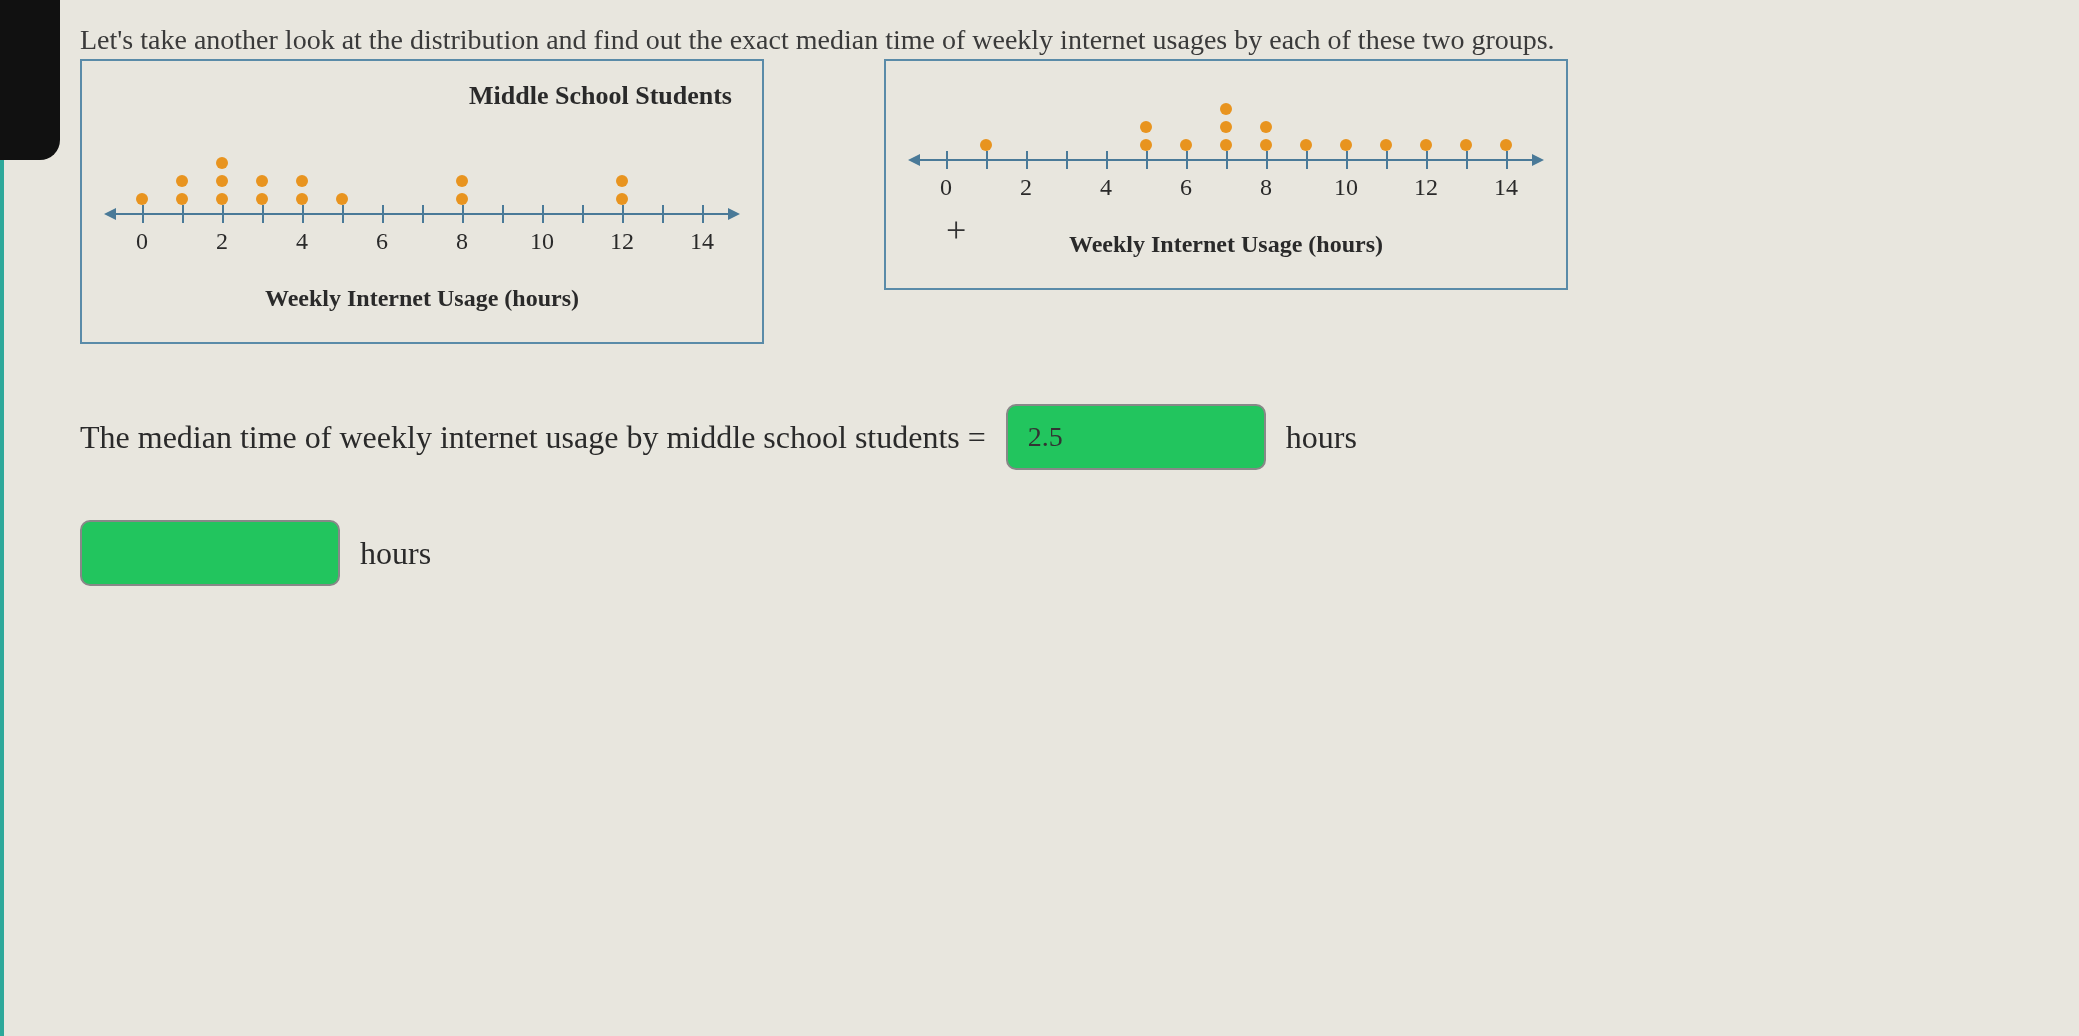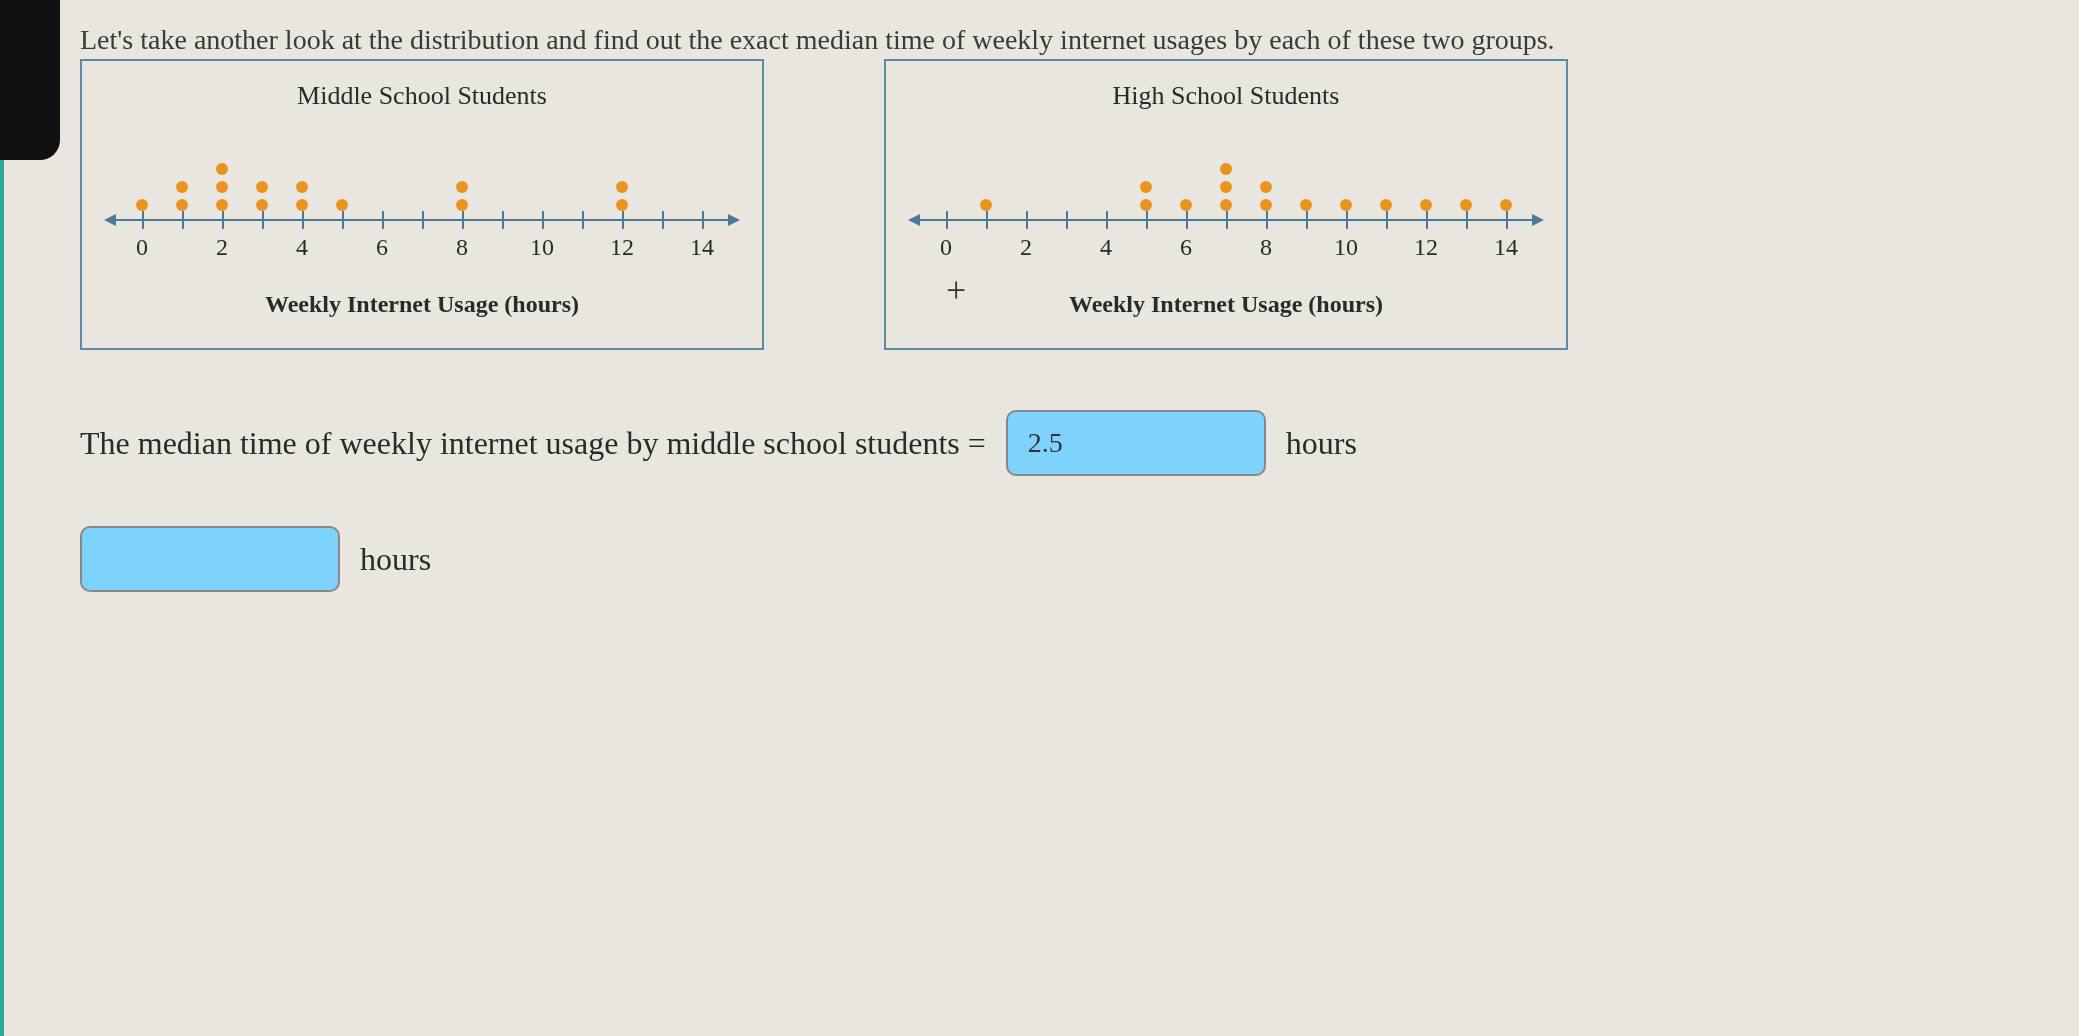--- a/index.html
+++ b/index.html
@@ -26,25 +26,25 @@
       gap: 120px;
       margin-bottom: 60px;
       align-items: flex-start;
     }
     .chart-box {
       border: 2px solid #5a8ba8;
       padding: 20px 30px 30px 30px;
       background: transparent;
     }
     .chart-title {
-      text-align: center;
-      font-weight: normal;
+      text-align: right;
+      font-weight: bold;
       font-size: 26px;
       color: #2a2a2a;
-      margin-bottom: 30px;
+      margin-bottom: 24px;
     }
     .plot-area {
       position: relative;
       width: 620px;
       height: 140px;
     }
     .axis-line {
       position: absolute;
       bottom: 60px;
       left: 0;
@@ -115,21 +115,21 @@
       margin-bottom: 50px;
       font-size: 32px;
       color: #2a2a2a;
     }
     .answer-input {
       border: 2px solid #888;
       border-radius: 10px;
       padding: 15px 20px;
       font-size: 28px;
       width: 260px;
-      background: #7dd3fc;
+      background: #22c55e;
       color: #333;
       font-family: inherit;
     }
     .unit-label {
       font-size: 32px;
       color: #2a2a2a;
     }
     .black-corner {
       position: absolute;
       top: 0;
@@ -200,21 +200,20 @@
         <div class="dot" style="left: 230px; bottom: 70px;"></div>
         <div class="dot" style="left: 350px; bottom: 70px;"></div>
         <div class="dot" style="left: 350px; bottom: 88px;"></div>
         <div class="dot" style="left: 510px; bottom: 70px;"></div>
         <div class="dot" style="left: 510px; bottom: 88px;"></div>
       </div>
     <div class="axis-label">Weekly Internet Usage (hours)</div>
   </div>
 
   <div class="chart-box">
-    <div class="chart-title">High School Students</div>
     <div class="plot-area" id="plot-1">
       <div class="axis-arrow-left"></div>
       <div class="axis-line"></div>
       <div class="axis-arrow-right"></div>
       <div class="plus-mark">+</div>
     <div class="tick" style="left: 30px;"></div>
         <div class="tick" style="left: 70px;"></div>
         <div class="tick" style="left: 110px;"></div>
         <div class="tick" style="left: 150px;"></div>
         <div class="tick" style="left: 190px;"></div>

